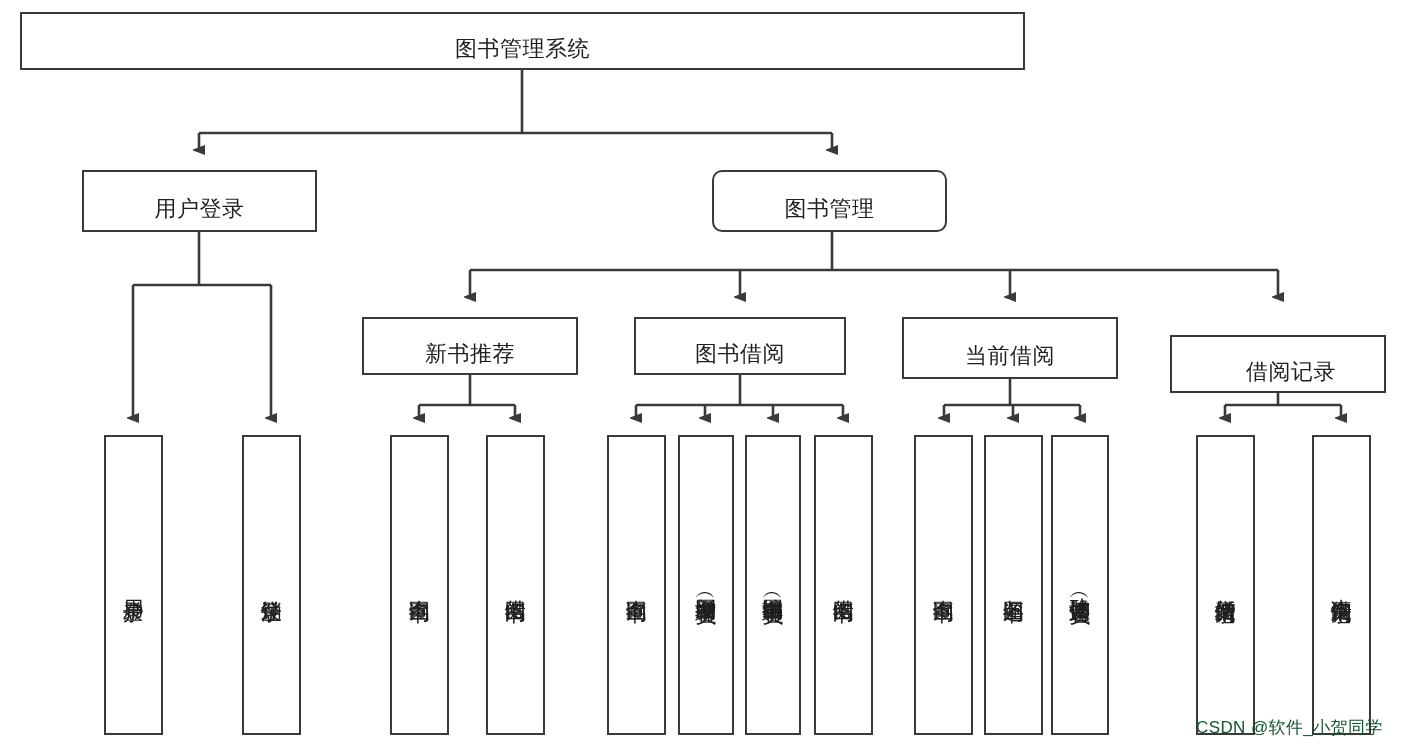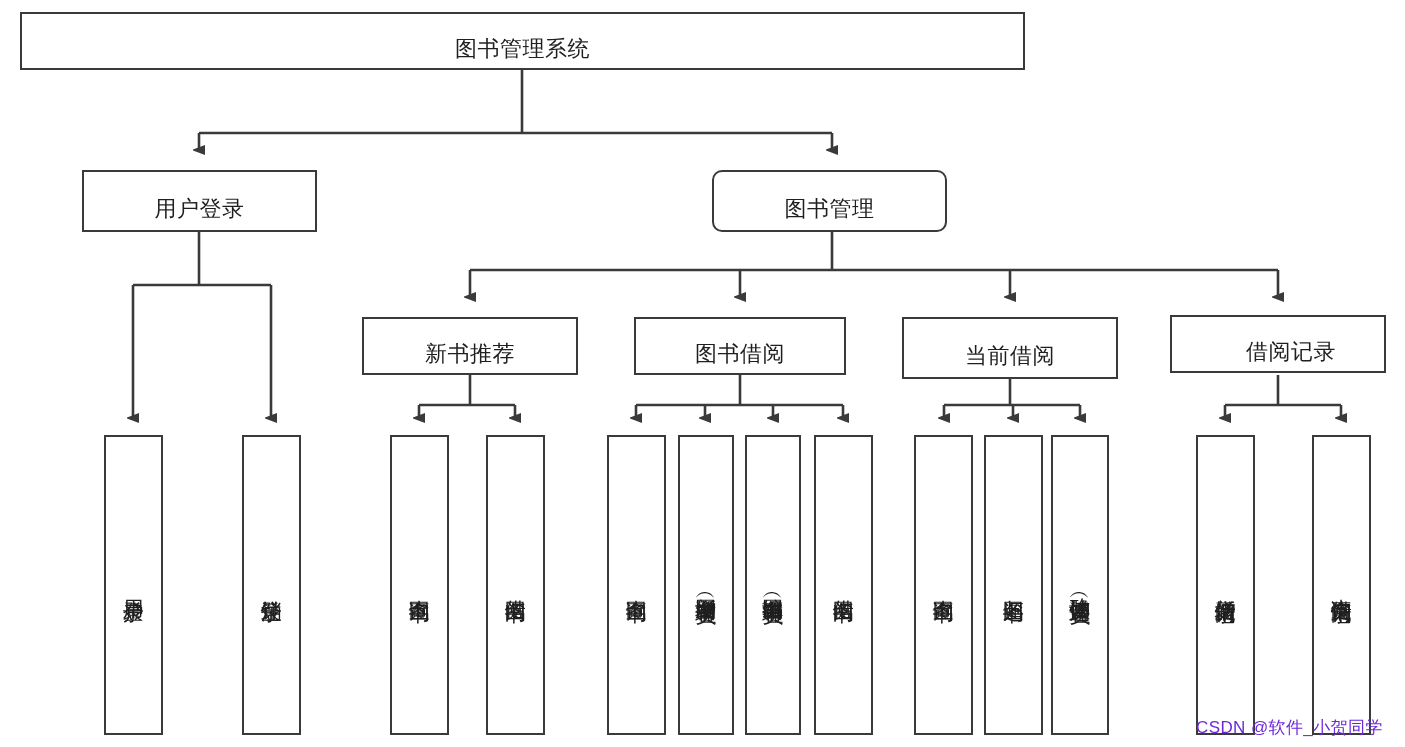--- a/index.html
+++ b/index.html
@@ -60,21 +60,21 @@
     writing-mode: vertical-rl;
     text-orientation: upright;
     font-size: 21px;
     line-height: 1.12;
     letter-spacing: 1px;
     max-height: 100%;
   }
   .watermark {
     position: absolute;
     font-size: 17px;
-    color: #6d28d9;
+    color: #14532d;
     white-space: nowrap;
     letter-spacing: 0.4px;
   }
 </style>
 </head>
 <body>
 
 <div id="canvas">
 
   <svg class="wires" viewBox="0 0 1405 747" xmlns="http://www.w3.org/2000/svg">
@@ -140,21 +140,21 @@
 
   <div class="node h" style="left:362px; top:317px; width:216px; height:58px;">
     <span class="lbl">新书推荐</span>
   </div>
   <div class="node h" style="left:634px; top:317px; width:212px; height:58px;">
     <span class="lbl">图书借阅</span>
   </div>
   <div class="node h" style="left:902px; top:317px; width:216px; height:62px;">
     <span class="lbl">当前借阅</span>
   </div>
-  <div class="node h" style="left:1170px; top:315px; width:216px; height:58px;padding-left:26px;">
+  <div class="node h" style="left:1170px; top:335px; width:216px; height:58px;padding-left:26px;">
     <span class="lbl">借阅记录</span>
   </div>
 
   <div class="node v" style="left:104px; top:435px; width:59px; height:300px;">
     <span class="lbl">用户登录</span>
   </div>
   <div class="node v" style="left:242px; top:435px; width:59px; height:300px;">
     <span class="lbl">注销登录</span>
   </div>
 

